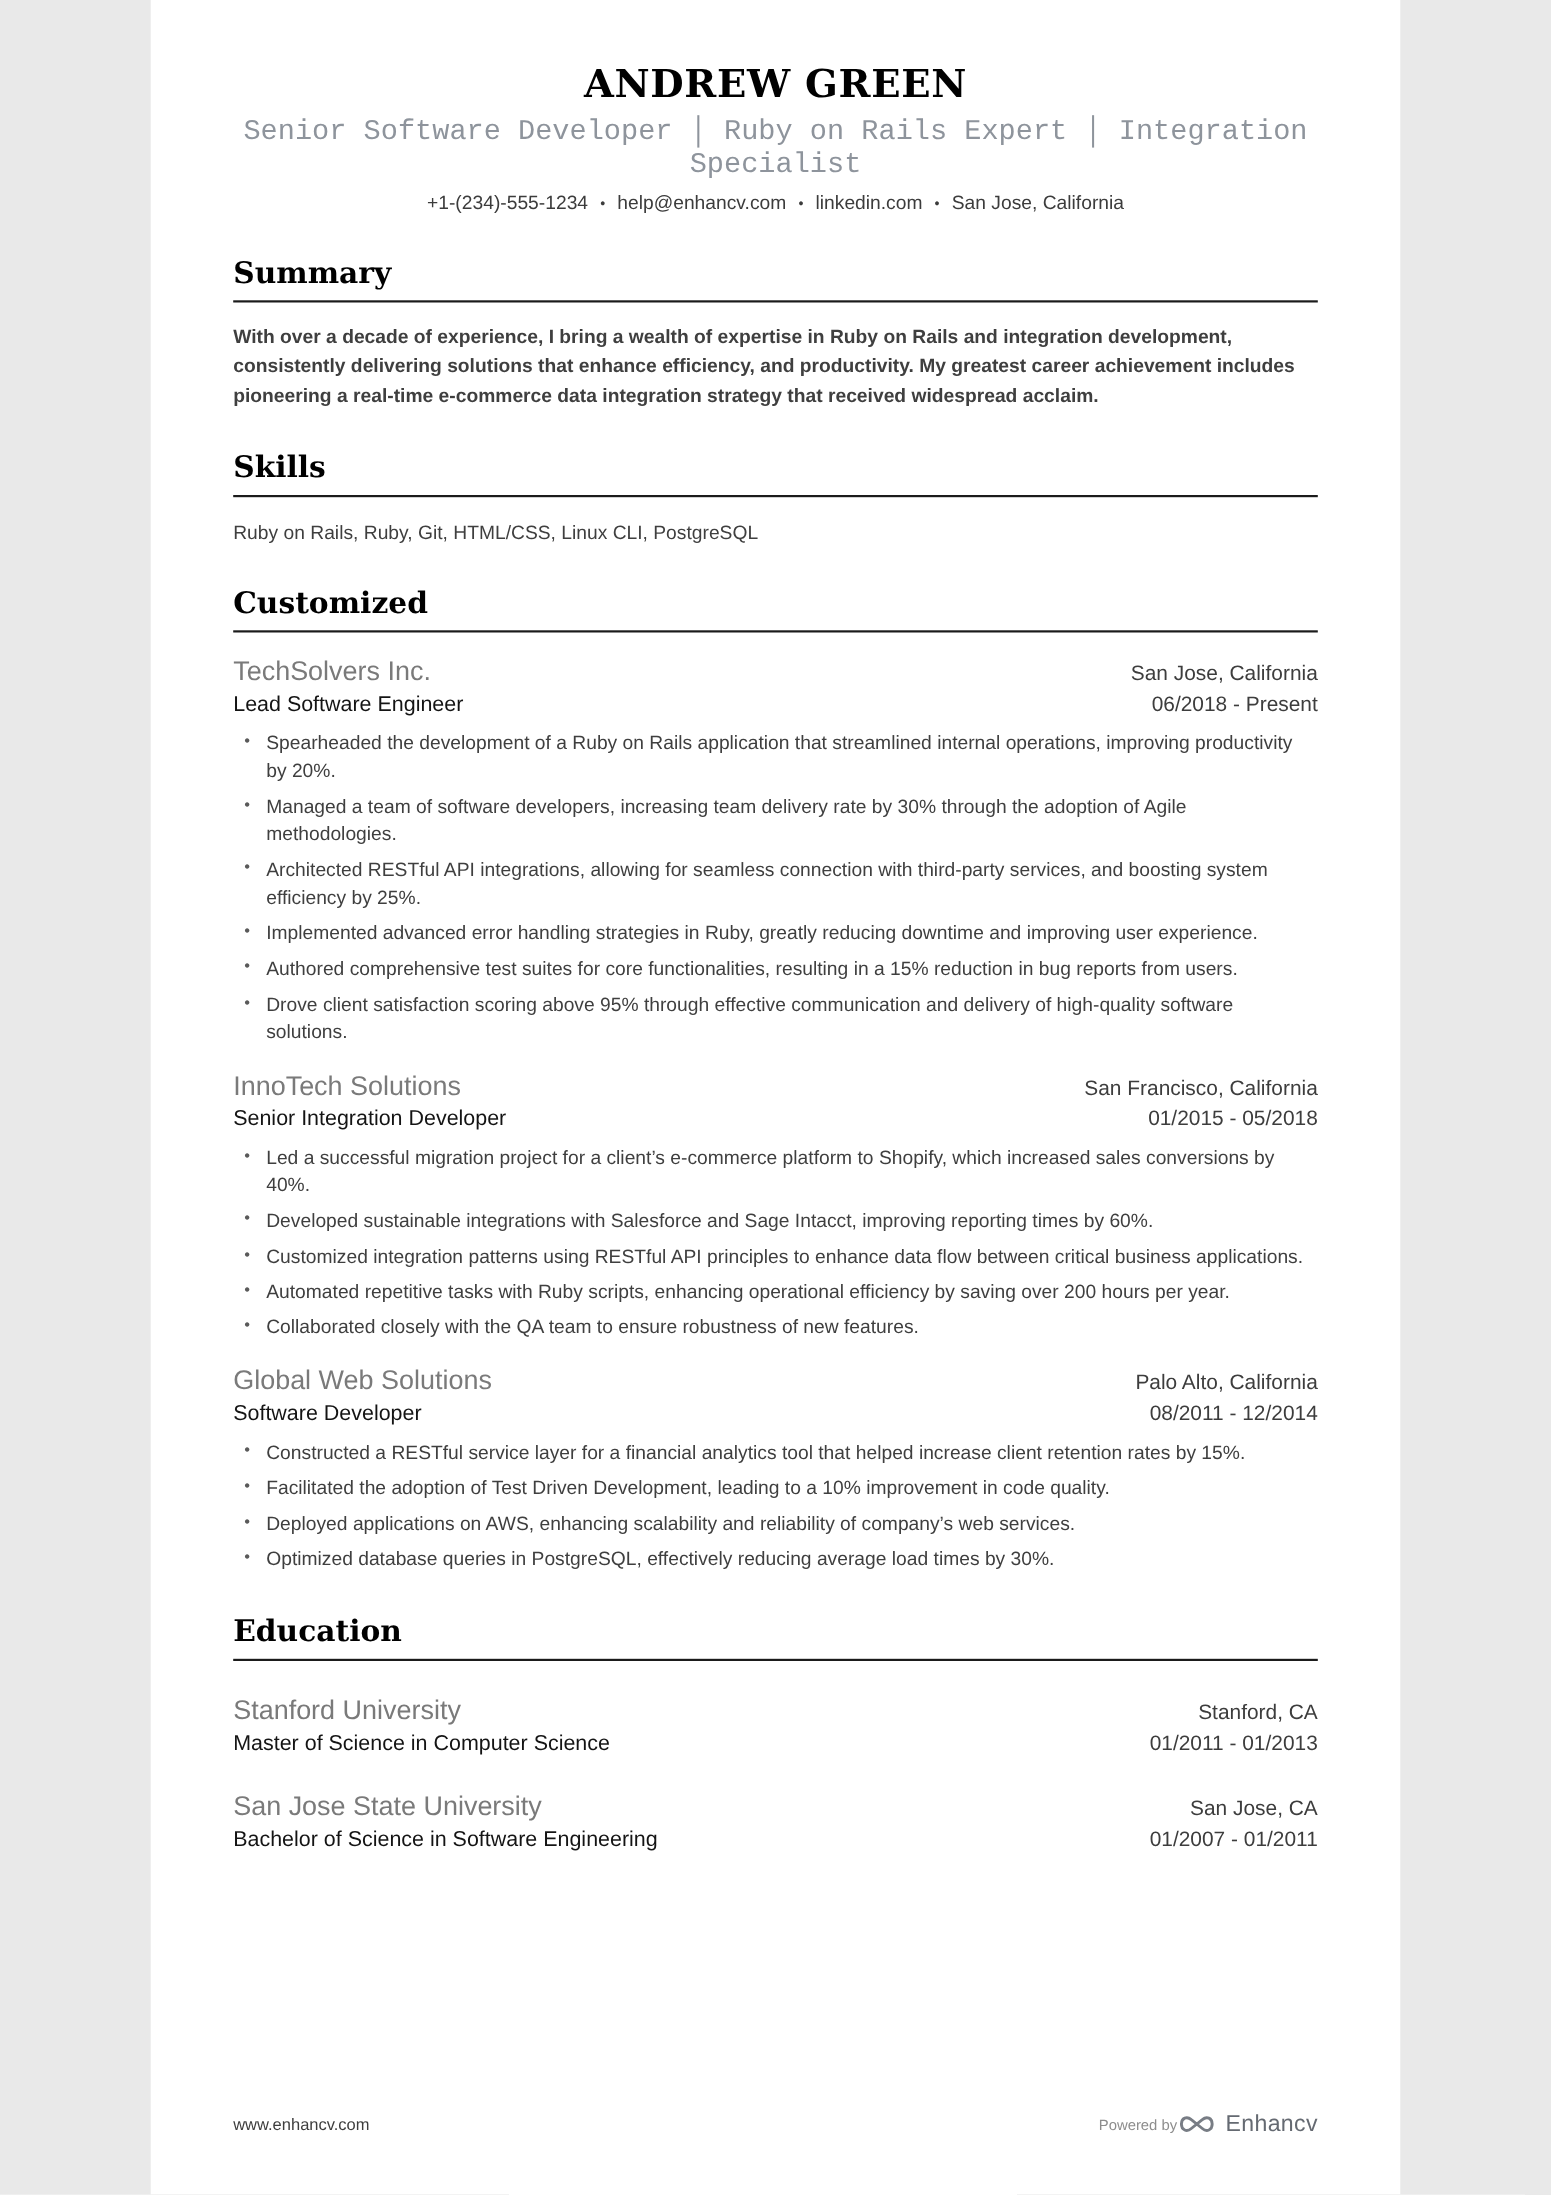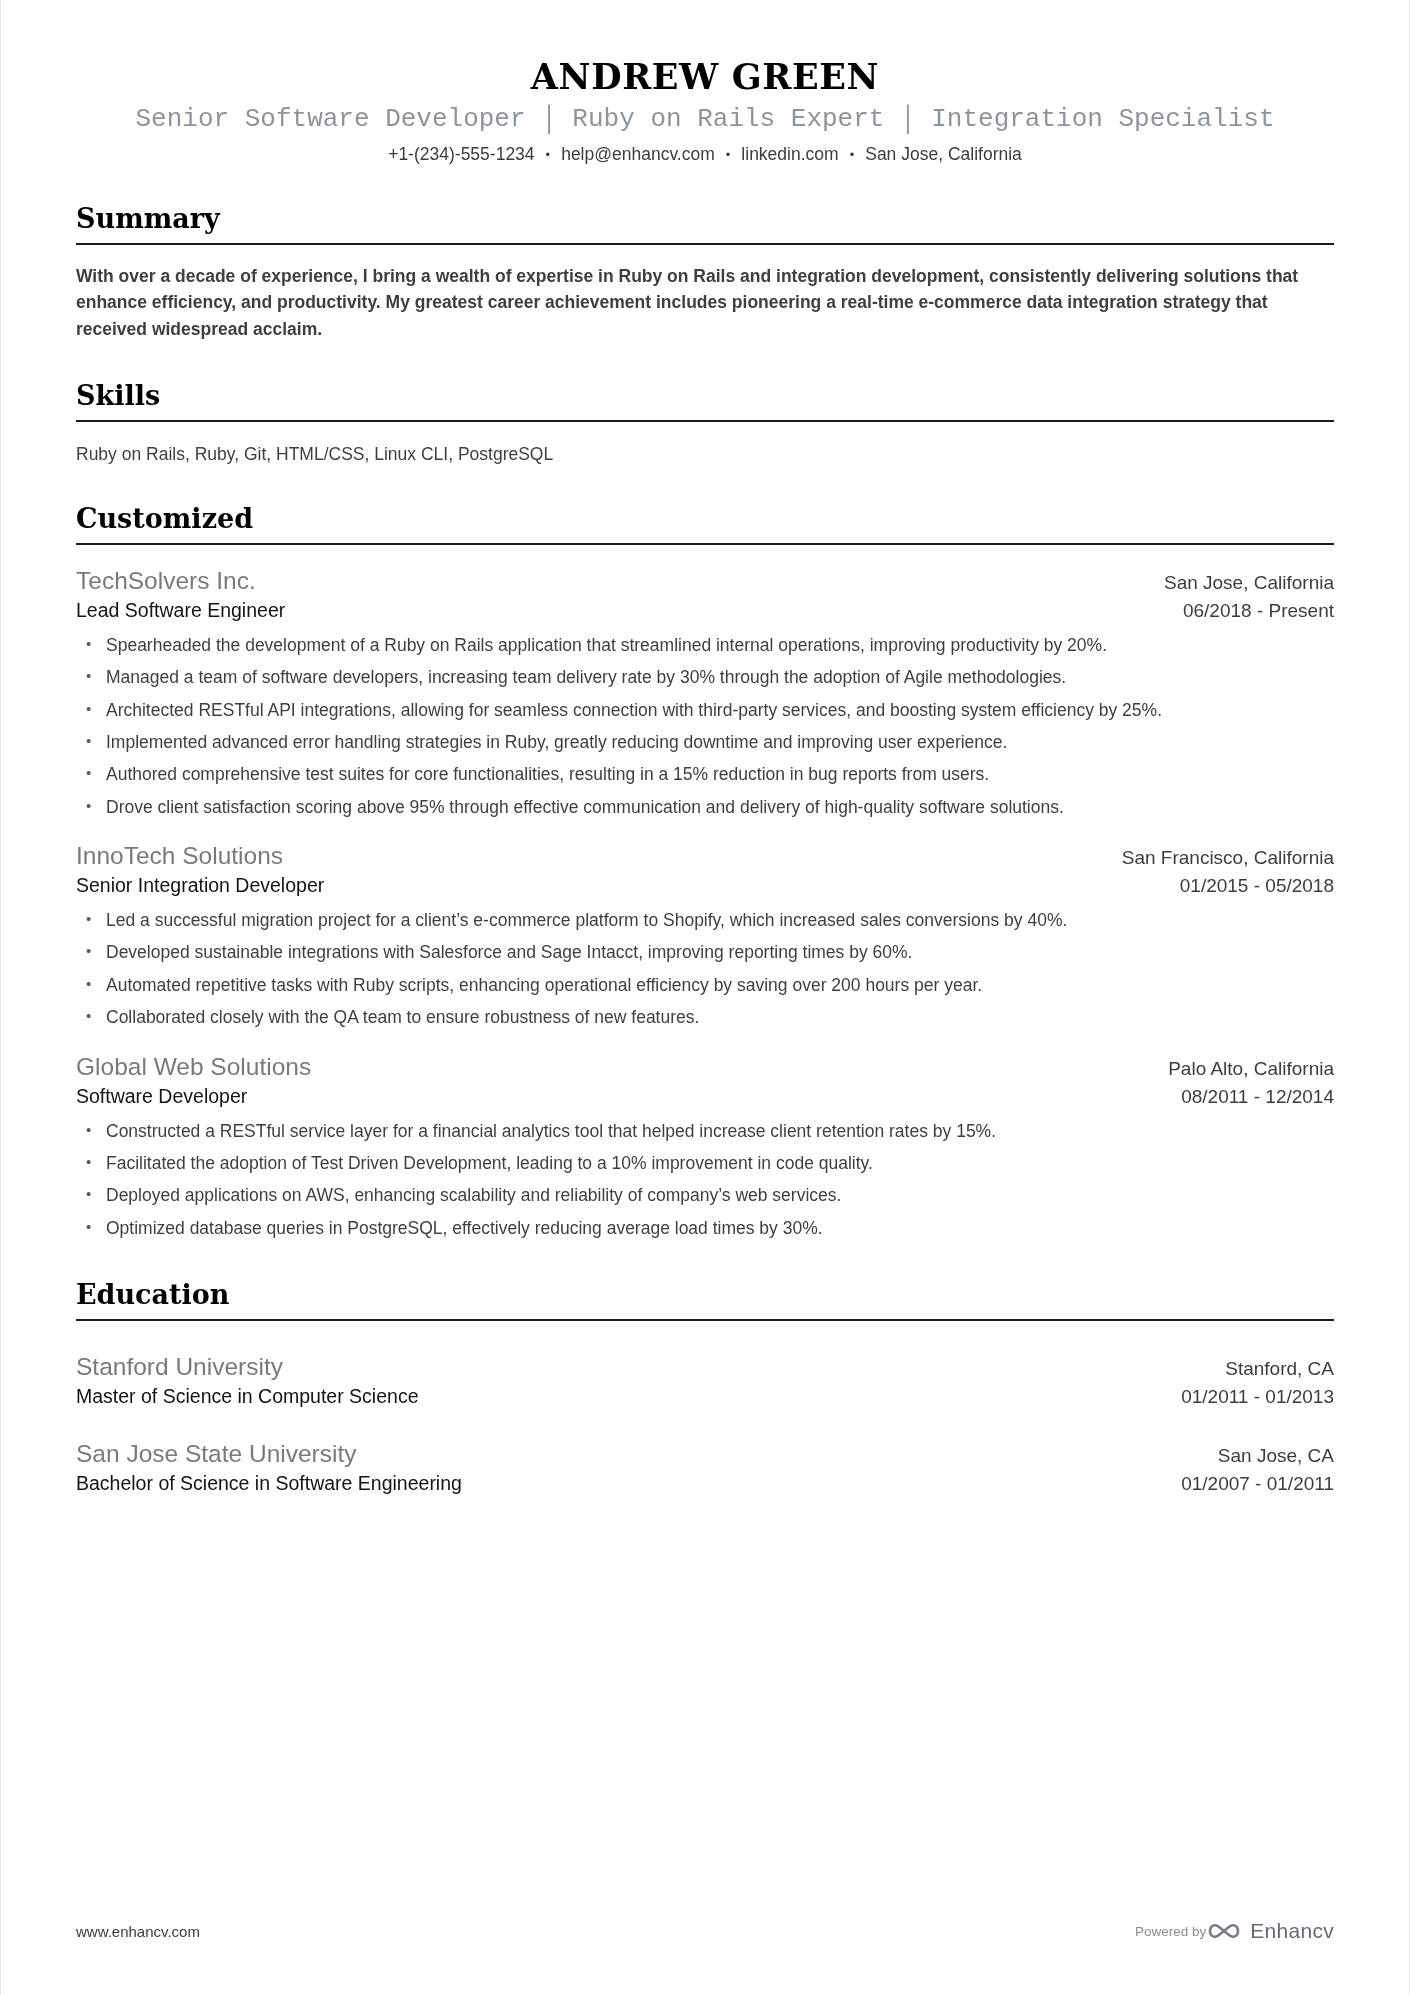--- a/index.html
+++ b/index.html
@@ -1,18 +1,18 @@
 <!DOCTYPE html>
 <html><head>
 <meta charset="utf-8">
 <style>
   * { box-sizing: border-box; }
   html, body { margin: 0; padding: 0; background: #e9e9e9; }
   .page {
-    width: 1408px;
+    width: 1136px;
     height: 1995px;
     margin: 0 auto;
     background: #ffffff;
     position: relative;
     padding: 56px 75px;
     font-family: "Liberation Sans", sans-serif;
     color: #3f3f3f;
   }
   
   .header { text-align: center; }
@@ -164,20 +164,21 @@
       <span class="company">InnoTech Solutions</span>
       <span class="right-meta">San Francisco, California</span>
     </div>
     <div class="row">
       <span class="job-title">Senior Integration Developer</span>
       <span class="right-meta">01/2015 - 05/2018</span>
     </div>
     <ul class="bullets">
             <li>Led a successful migration project for a client’s e-commerce platform to Shopify, which increased sales conversions by 40%.</li>
             <li>Developed sustainable integrations with Salesforce and Sage Intacct, improving reporting times by 60%.</li>
+            <li>Customized integration patterns using RESTful API principles to enhance data flow between critical business applications.</li>
             <li>Automated repetitive tasks with Ruby scripts, enhancing operational efficiency by saving over 200 hours per year.</li>
             <li>Collaborated closely with the QA team to ensure robustness of new features.</li>
           </ul>
   </div>
 
   <div class="job">
     <div class="row">
       <span class="company">Global Web Solutions</span>
       <span class="right-meta">Palo Alto, California</span>
     </div>

